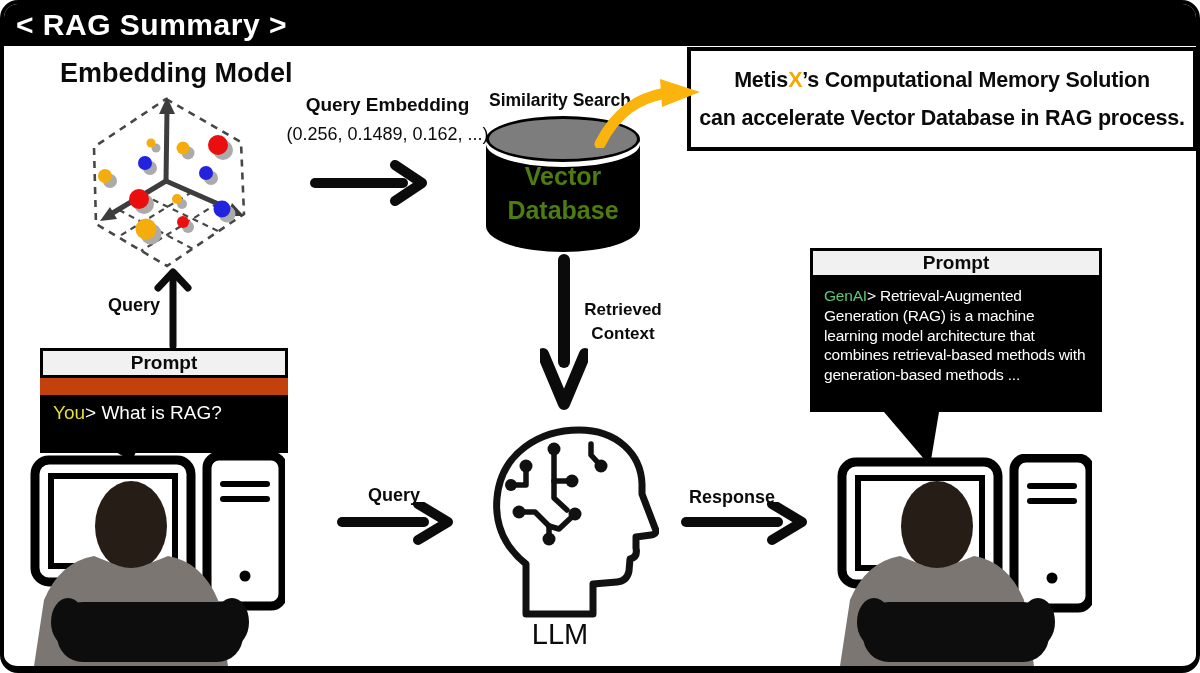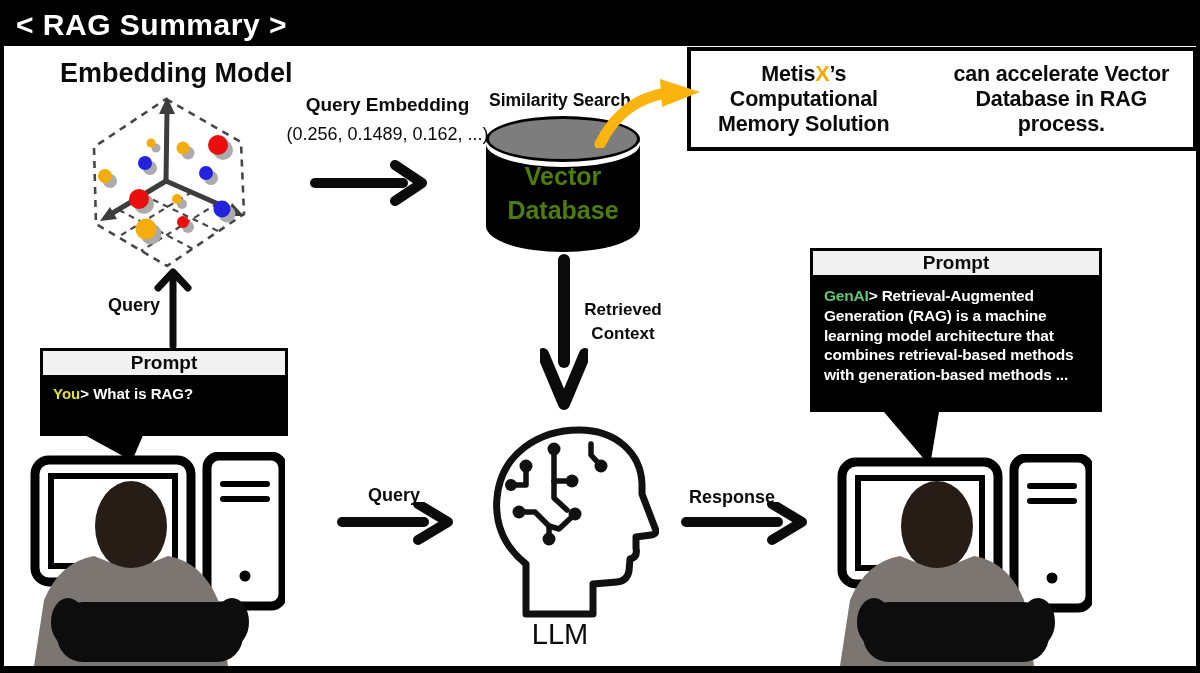--- a/index.html
+++ b/index.html
@@ -1,20 +1,20 @@
 <!DOCTYPE html>
 <html><head>
 <meta charset="utf-8">
 <style>
   * { margin:0; padding:0; box-sizing:border-box; }
   html,body { background:#ffffff; }
   body { font-family:"Liberation Sans", sans-serif; }
   #canvas {
     position:relative; width:1200px; height:673px; background:#fff;
-    border:4px solid #000; border-bottom-width:7px; border-radius:0;
+    border:4px solid #000; border-bottom-width:7px; border-radius:18px;
     overflow:hidden;
   }
   .abs { position:absolute; }
 
   
   .title-bar { left:0; top:0; width:100%; height:42px; background:#000;
     display:flex; align-items:center; padding-left:12px; }
   .title-bar .t { color:#fff; font-size:30px; font-weight:700; letter-spacing:.5px; }
 
   
@@ -37,33 +37,33 @@
     background:#000; border-radius:0 0 50% 50% / 0 0 26px 26px; }
   .cyl .rim { position:absolute; left:0; top:5px; width:154px; height:46px;
     border-radius:50%; background:#fff; }
   .cyl .lid { position:absolute; left:0; top:0; width:154px; height:46px;
     border-radius:50%; background:#7d7d7d; border:3px solid #000; }
   .cyl .txt { position:absolute; left:0; top:44px; width:154px; text-align:center;
     color:#4d7c0f; font-size:25px; font-weight:700; line-height:1.35; }
 
   
   .banner { left:683px; top:43px; width:510px; height:104px; background:#fff;
-    border:4px solid #000; display:flex; flex-direction:row; justify-content:center;
+    border:4px solid #000; display:flex; flex-direction:column; justify-content:center;
     align-items:center; gap:13px; text-align:center; }
   .banner .ln { font-size:21.5px; font-weight:700; color:#0b0b0b; letter-spacing:-.2px; }
 
   
   .bubble { background:#c2410c; }
   .bubble .hdr { height:30px; background:#f1f1f1; border:3px solid #000;
     display:flex; align-items:center; justify-content:center;
     font-size:19px; font-weight:700; color:#0b0b0b; }
   .bubble .bod { background:#000; border:3px solid #000; border-top:none;
-    color:#fff; font-weight:700; }
+    color:#fff; font-weight:400; }
   .bub-left { left:36px; top:344px; width:248px; }
-  .bub-left .bod { height:58px; padding:7px 10px; font-size:15px; }
+  .bub-left .bod { height:58px; padding:7px 10px; font-size:19px;margin-top:17px; }
   .bub-right { left:806px; top:244px; width:292px; }
   .bub-right .bod { height:134px; padding:8px 11px 0 11px; font-size:15.5px;
     line-height:1.28; letter-spacing:-.2px; }
 
   .fineprint { display:inline; }
 </style>
 </head>
 <body>
 
 <div id="canvas">

